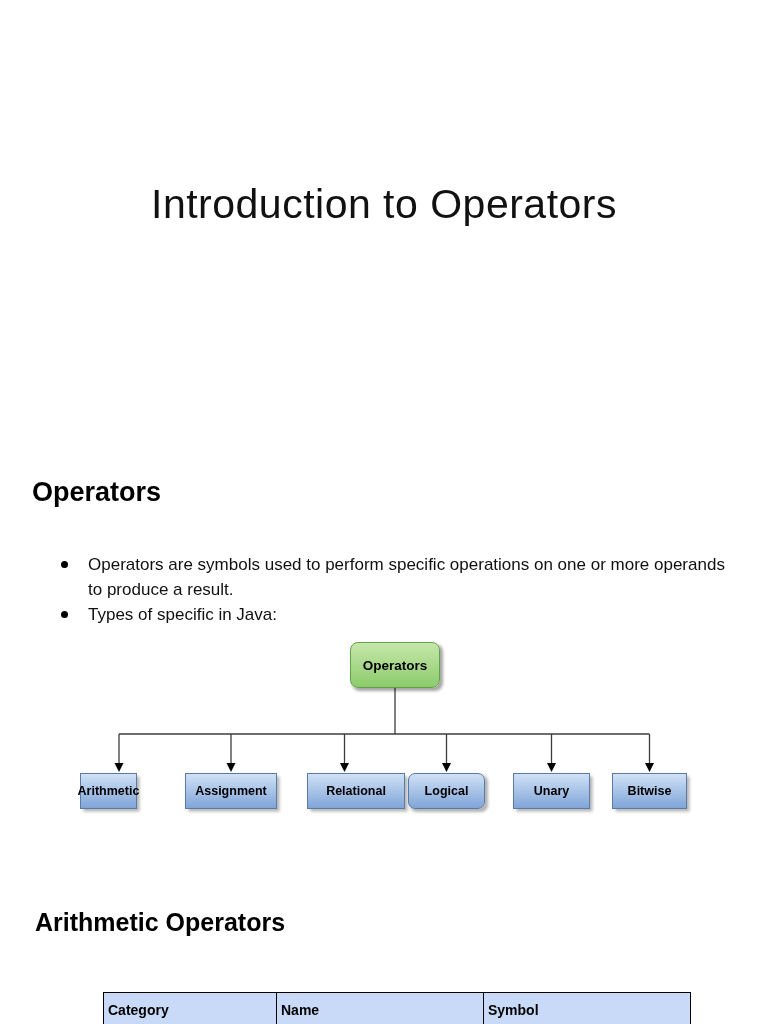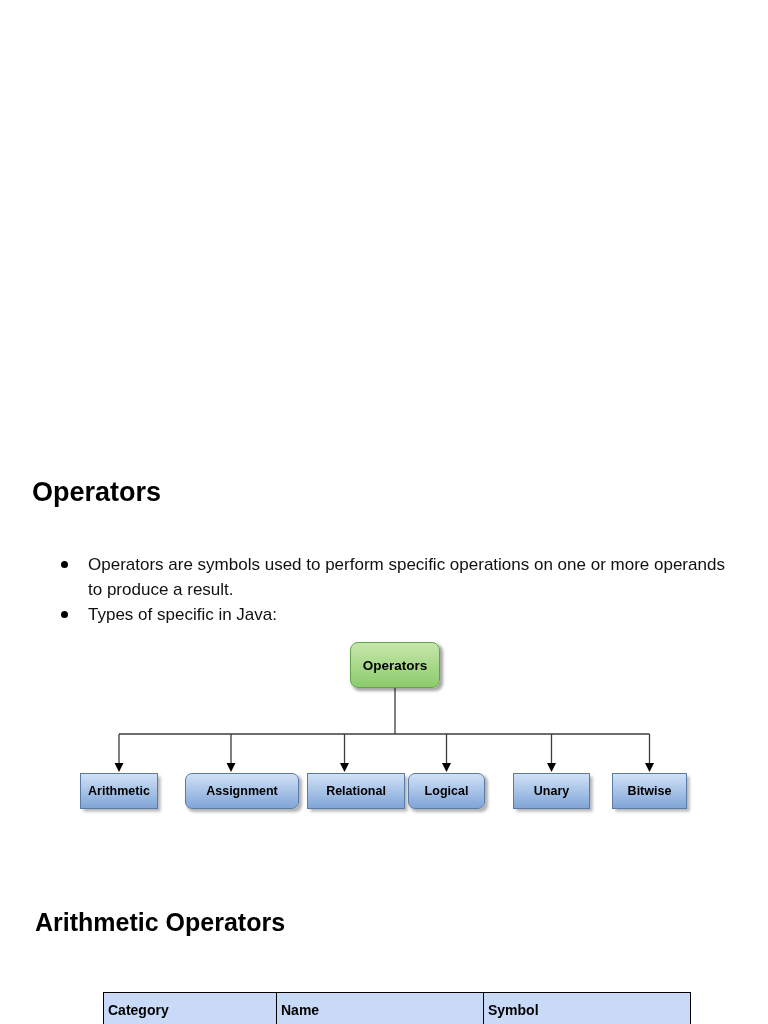--- a/index.html
+++ b/index.html
@@ -74,20 +74,21 @@
   .op-table td{background:#ffffff;height:30px;}
   .col-category{width:164px;}
   .col-name{width:198px;}
   .col-symbol{width:198px;}
 </style>
 </head>
 <body>
 
 <div class="page">
 
+  <h1 class="doc-title">Introduction to Operators</h1>
 
   <h2 class="sec-heading h-operators">Operators</h2>
 
   <ul class="bullets">
     <li>Operators are symbols used to perform specific operations on one or more operands to produce a result.</li>
     <li>Types of specific in Java:</li>
   </ul>
 
   <svg class="connector-svg" viewBox="0 0 768 1024" xmlns="http://www.w3.org/2000/svg">
     <g stroke="#3c3c3c" stroke-width="1.3" fill="none">
@@ -105,22 +106,22 @@
       <polygon points="226.5,763 235.5,763 231,772"></polygon>
       <polygon points="340,763 349,763 344.5,772"></polygon>
       <polygon points="442,763 451,763 446.5,772"></polygon>
       <polygon points="547,763 556,763 551.5,772"></polygon>
       <polygon points="645,763 654,763 649.5,772"></polygon>
     </g>
   </svg>
 
   <div class="node root-node">Operators</div>
 
-  <div class="node child-node" style="left:80px;width:78px;">Arithmetic</div>
-  <div class="node child-node" style="left:185px;width:114px;border-radius:7px;">Assignment</div>
+  <div class="node child-node" style="left:80px;width:57px;">Arithmetic</div>
+  <div class="node child-node" style="left:185px;width:92px;">Assignment</div>
   <div class="node child-node" style="left:307px;width:98px;">Relational</div>
   <div class="node child-node" style="left:408px;width:77px;border-radius:7px;">Logical</div>
   <div class="node child-node" style="left:513px;width:77px;">Unary</div>
   <div class="node child-node" style="left:612px;width:75px;">Bitwise</div>
 
   <h2 class="sec-heading h-arith">Arithmetic Operators</h2>
 
   <table class="op-table">
     <tbody>
       <tr>

